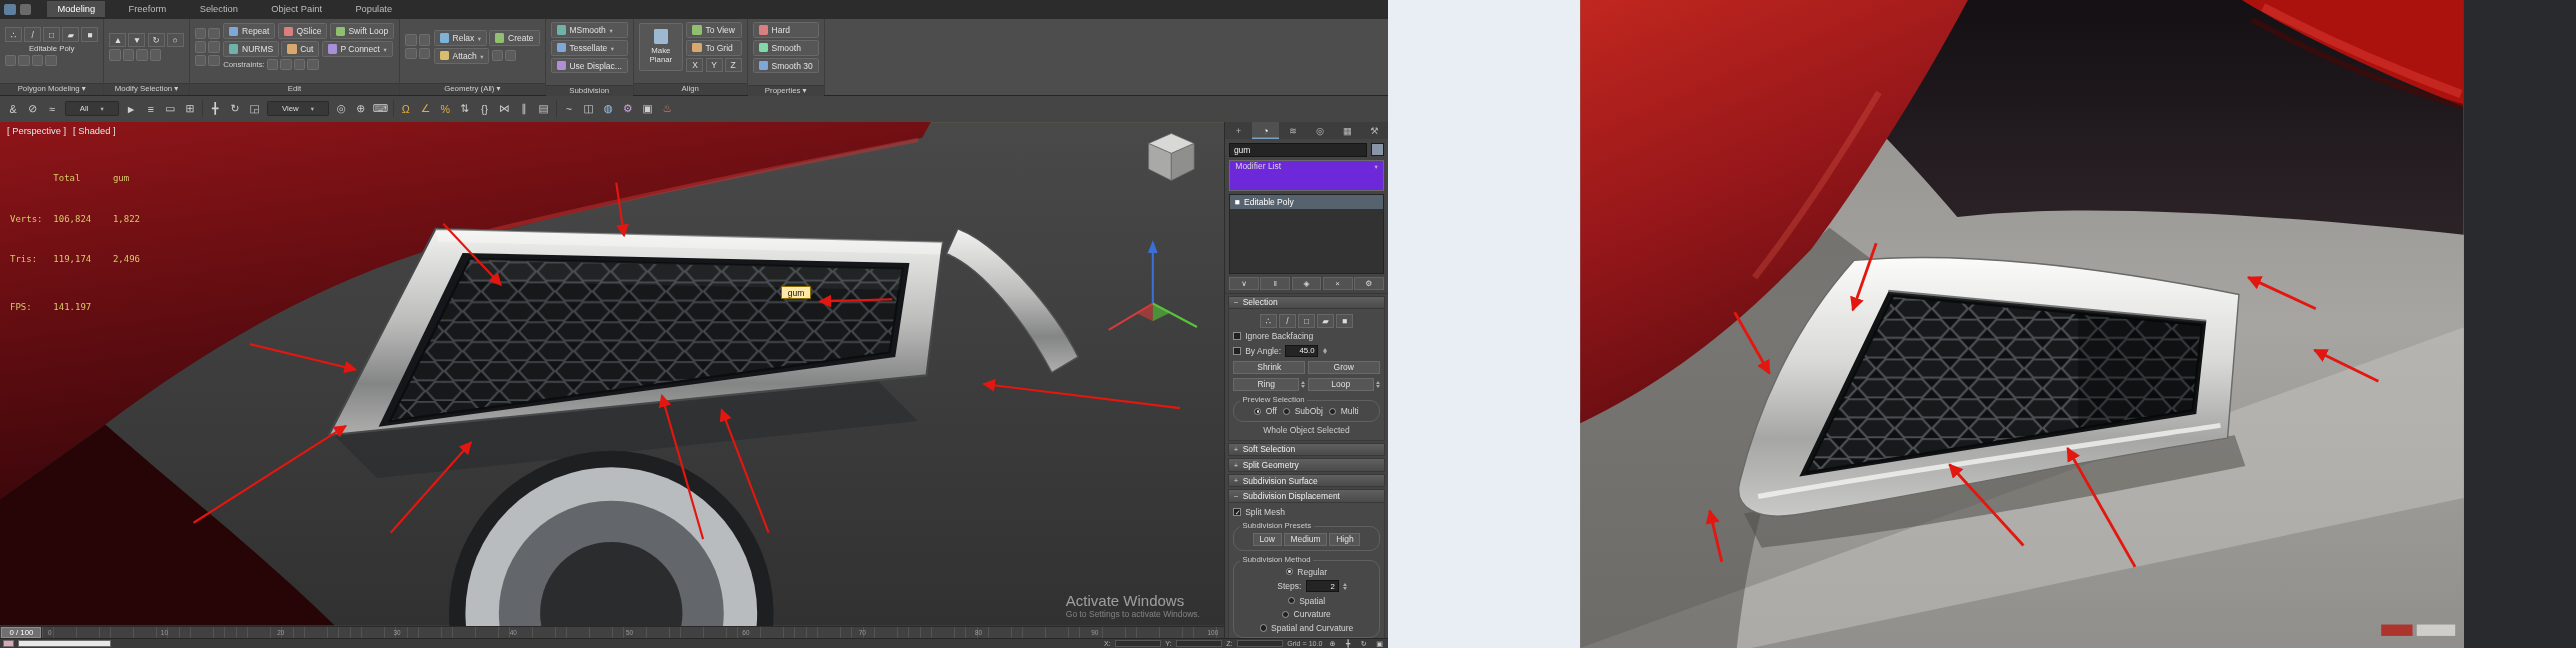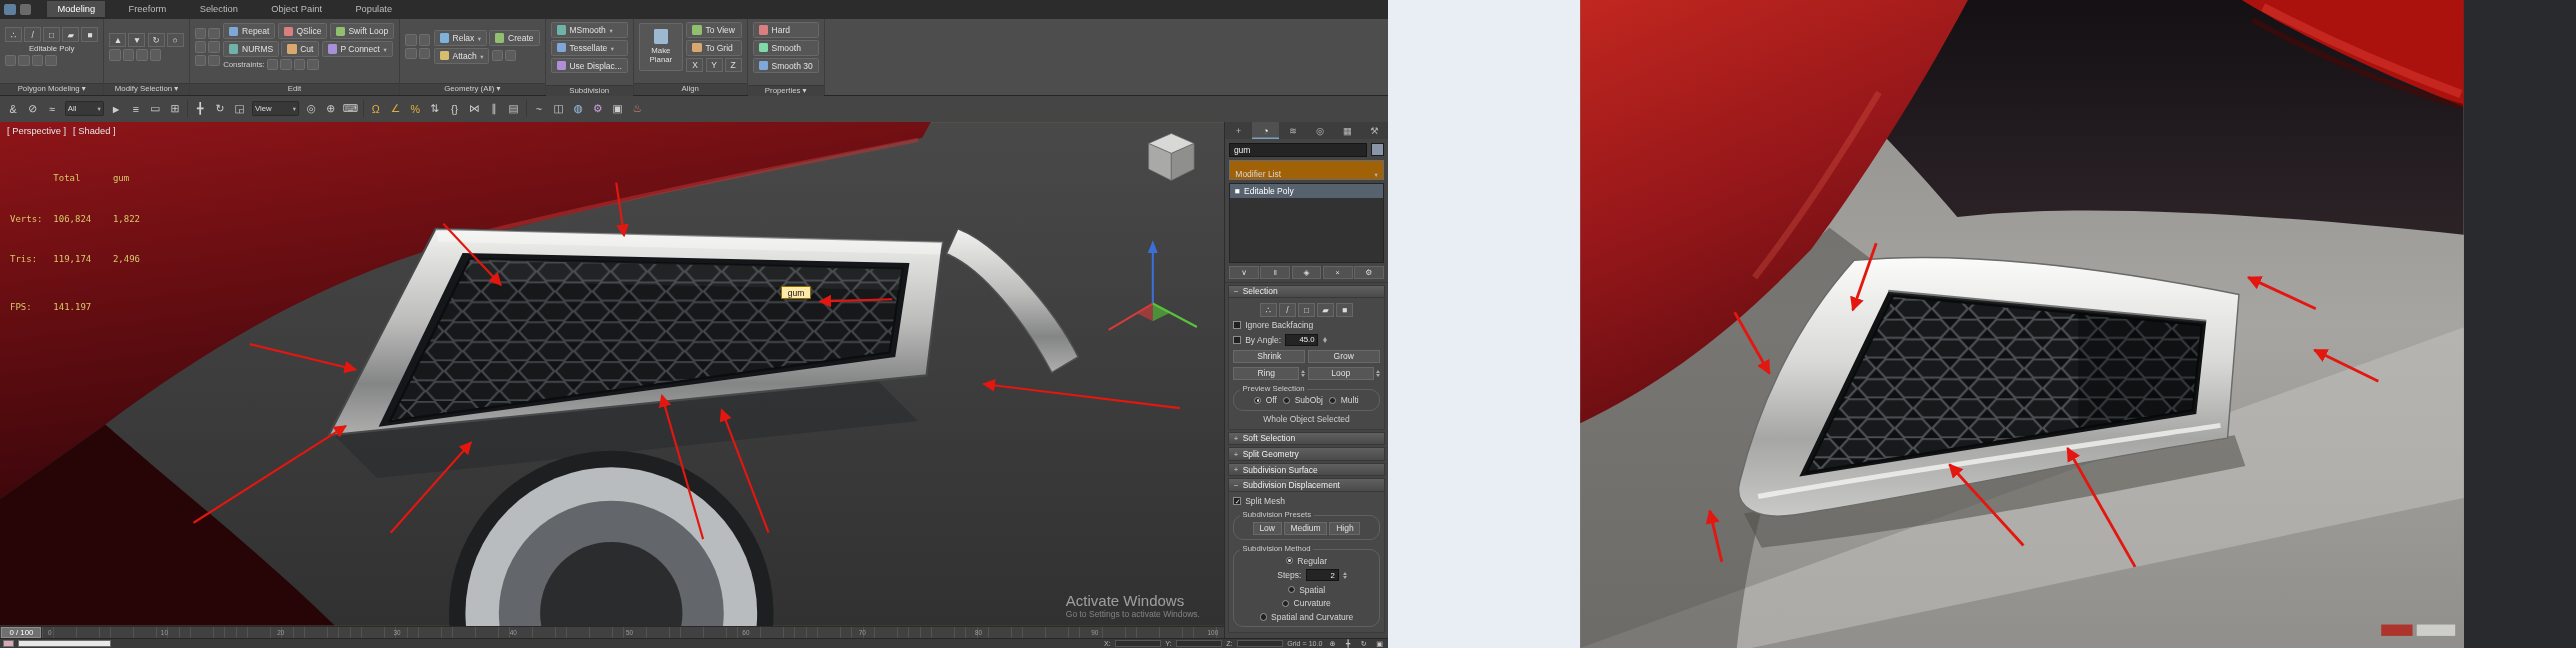--- a/index.html
+++ b/index.html
@@ -26,21 +26,21 @@
   .bigbtn { width:44px; min-height:48px; display:flex; flex-direction:column; align-items:center; justify-content:center; gap:2.8px; background:#565656; border:0.7px solid #686868; border-radius:1.4px; color:#e2e2e2; font-size:7.8px; text-align:center; padding:2.8px 1.4px; }
   .bigbtn .ricon { width:14.2px; height:14.2px; }
   .mini { width:11.4px; height:11.4px; background:#5c5c5c; border:0.7px solid #6e6e6e; border-radius:1.4px; }
   .caret::after { content:"▾"; font-size:6.4px; color:#b5b5b5; }
   .caption { font-size:7.8px; color:#d8d8d8; text-align:center; }
   .so-btn { width:17px; height:14.2px; background:#525252; border:0.7px solid #676767; display:flex; align-items:center; justify-content:center; color:#ddd; font-size:8.5px; }
   .rconstr { font-size:7.8px; color:#cfcfcf; }
 
   .toolbar { height:27px; background:#454545; display:flex; align-items:center; padding:0 3.6px; gap:0.7px; border-bottom:0.7px solid #222; }
   .tbi { width:19px; height:19px; display:flex; align-items:center; justify-content:center; font-size:10.7px; color:#cfcfcf; border-radius:2.1px; }
-  .tb-dd { height:15.7px; background:#383838; border:0.7px solid #2a2a2a; color:#ddd; font-size:7.8px; display:flex; align-items:center; gap:21px; padding:0 2px; border-radius:1.4px; margin:0 2.1px; }
+  .tb-dd { height:15.7px; background:#383838; border:0.7px solid #2a2a2a; color:#ddd; font-size:7.8px; display:flex; align-items:center; gap:12px; padding:0 14px; border-radius:1.4px; margin:0 2.1px; }
   .tbsep { width:0.7px; height:17px; background:#383838; margin:0 2.1px; }
 
   .workarea { position:absolute; top:122px; left:0; width:1388px; height:526px; }
   .viewport { position:absolute; left:0; top:0; width:1224px; height:504px; background:#3a3a3a; outline:1.4px solid #c9a227; outline-offset:-1.4px; }
   svg.scene { position:absolute; left:0; top:0; }
   .vp-label { position:absolute; left:7.1px; top:4.3px; color:#e6e6e6; font-size:9.3px; display:flex; gap:7.1px; }
   .vp-stats { position:absolute; left:10px; top:23px; color:#d8c96a; font-size:9px; line-height:1.5; white-space:pre; font-family:"DejaVu Sans Mono", monospace; }
   .vp-stats .fps { margin-top:7.1px; }
   .tooltip { position:absolute; left:781px; top:164px; background:#ffe9a8; border:0.7px solid #8a6d00; color:#111; font-size:8.5px; padding:0.7px 5.7px; }
   .activate { position:absolute; right:24px; bottom:7.1px; pointer-events:none; }
@@ -48,21 +48,21 @@
   .activate .l2 { font-size:8.5px; color:rgba(235,235,235,.42); }
 
   
   .cmdpanel { position:absolute; right:0; top:0; width:164px; height:516px; background:#444; border-left:0.7px solid #2c2c2c; color:#d6d6d6; font-size:8.5px; }
   .cp-tabs { display:flex; height:17px; background:#3d3d3d; }
   .cp-tab { flex:1; display:flex; align-items:center; justify-content:center; font-size:9.3px; color:#b9b9b9; }
   .cp-tab.active { background:#505050; color:#fff; box-shadow:inset 0 -1.4px 0 #7aa0c4; }
   .namerow { display:flex; gap:3.6px; padding:3.6px 4.3px 2.1px; align-items:center; }
   .namefield { flex:1; height:14.2px; background:#242424; border:0.7px solid #161616; color:#eee; font-size:8.5px; padding:0 3.6px; font-family:inherit; }
   .swatch { width:13px; height:13px; background:#8a96a8; border:0.7px solid #1d1d1d; }
-  .modlist { margin:1.4px 4.3px; height:20px; background:#a16207; border:0.7px solid #6a6a6a; display:flex; align-items:flex-end; justify-content:space-between; padding:0 5px; }
+  .modlist { margin:1.4px 4.3px; height:31px; background:#6d28d9; border:0.7px solid #6a6a6a; display:flex; align-items:flex-start; justify-content:space-between; padding:0 5px; }
   .stack { margin:2.8px 4.3px 1.4px; height:80px; background:#323232; border:0.7px solid #242424; }
   .stackrow { display:flex; gap:4.3px; align-items:center; height:14.2px; padding:0 4.3px; background:#56626e; color:#fff; }
   .stackctl { display:flex; gap:1.4px; padding:1.4px 4.3px 2.8px; border-bottom:0.7px solid #373737; }
   .sbtn { flex:1; height:13px; background:#525252; border:0.7px solid #646464; display:flex; align-items:center; justify-content:center; font-size:7.8px; color:#ddd; }
   .rollout { margin:2.1px 2.8px 0; }
   .ro-head { height:13.5px; background:linear-gradient(#606060,#4a4a4a); border:0.7px solid #383838; display:flex; align-items:center; gap:4.3px; padding:0 5px; color:#efefef; }
   .ro-head.closed::before { content:"+"; color:#cfcfcf; font-size:7.8px; }
   .ro-head.open::before { content:"−"; color:#cfcfcf; font-size:7.8px; }
   .ro-body { background:#484848; border:0.7px solid #3a3a3a; border-top:none; padding:4.3px 4.3px; display:flex; flex-direction:column; gap:3.6px; }
   .cbrow { display:flex; align-items:center; gap:4.3px; }

